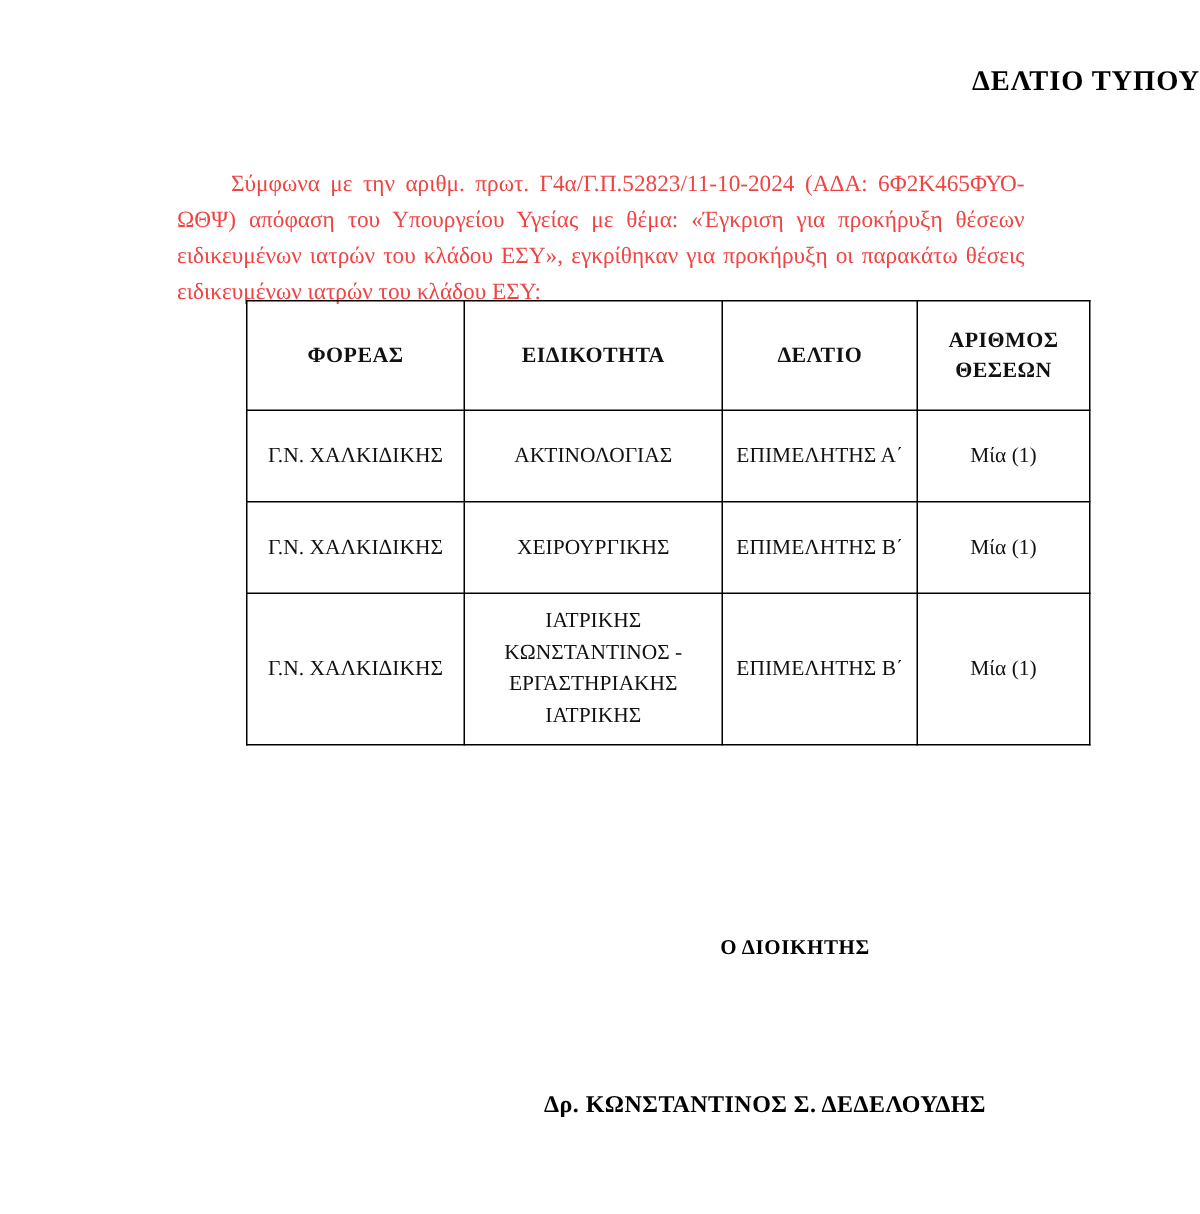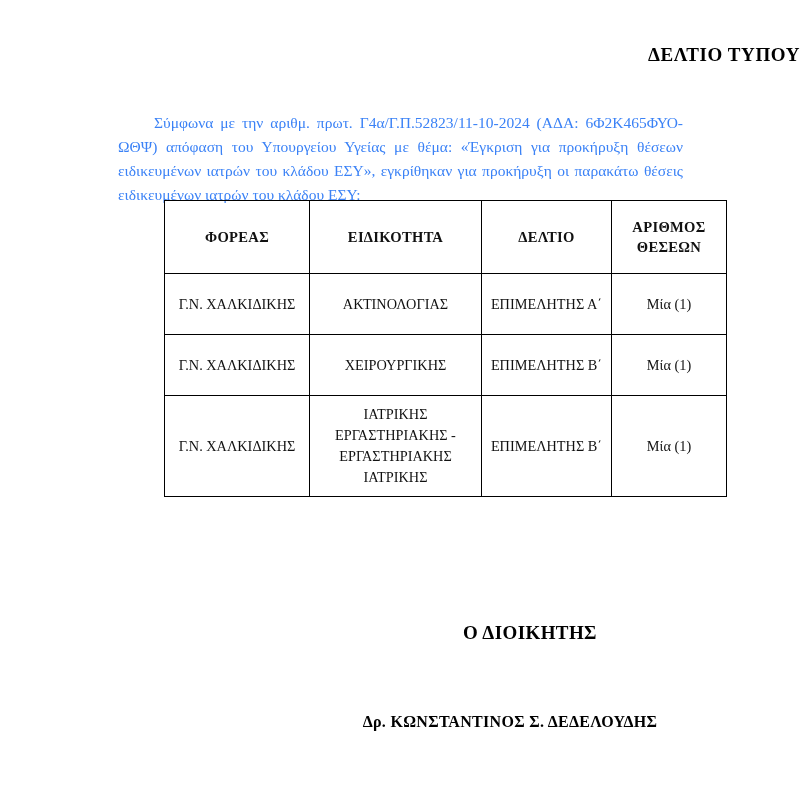--- a/index.html
+++ b/index.html
@@ -40,21 +40,21 @@
 
   
   .para {
     position: absolute;
     left: 118px;
     width: 565px;
     font-size: 15.5px;
     line-height: 24px;
     text-align: justify;
     text-justify: inter-word;
-    color: #3b82f6;
+    color: #ef4444;
   }
   .para-intro {
     top: 95px;
     text-indent: 36px;
   }
   .para-deadline {
     top: 524px;
     text-indent: 0;
   }
 
@@ -105,34 +105,34 @@
 
   
   .sig-block {
     position: absolute;
     left: 370px;
     top: 622px;
     width: 320px;
     text-align: center;
   }
   .sig-role {
-    font-size: 19px;
+    font-size: 14px;
     font-weight: bold;
     letter-spacing: 0.4px;
     line-height: 22px;
   }
   .sig-org {
     font-size: 14.5px;
     font-weight: bold;
     line-height: 22px;
   }
   .sig-name {
     position: absolute;
     left: 330px;
-    top: 713px;
+    top: 728px;
     width: 360px;
     text-align: center;
     font-size: 16px;
     font-weight: bold;
     letter-spacing: 0.3px;
   }
 </style>
 </head>
 <body>
 
@@ -174,21 +174,21 @@
           <td>Γ.Ν. ΧΑΛΚΙΔΙΚΗΣ</td>
           <td>ΧΕΙΡΟΥΡΓΙΚΗΣ</td>
           <td>ΕΠΙΜΕΛΗΤΗΣ Β΄</td>
           <td>Μία (1)</td>
         </tr>
 
         <tr class="row-tall">
           <td>Γ.Ν. ΧΑΛΚΙΔΙΚΗΣ</td>
           <td class="cell-multiline">
             <div>ΙΑΤΡΙΚΗΣ</div>
-            <div>ΕΡΓΑΣΤΗΡΙΑΚΗΣ -</div>
+            <div>ΚΩΝΣΤΑΝΤΙΝΟΣ -</div>
             <div>ΕΡΓΑΣΤΗΡΙΑΚΗΣ</div>
             <div>ΙΑΤΡΙΚΗΣ</div>
           </td>
           <td>ΕΠΙΜΕΛΗΤΗΣ Β΄</td>
           <td>Μία (1)</td>
         </tr>
 
 
       </tbody>
     </table>

